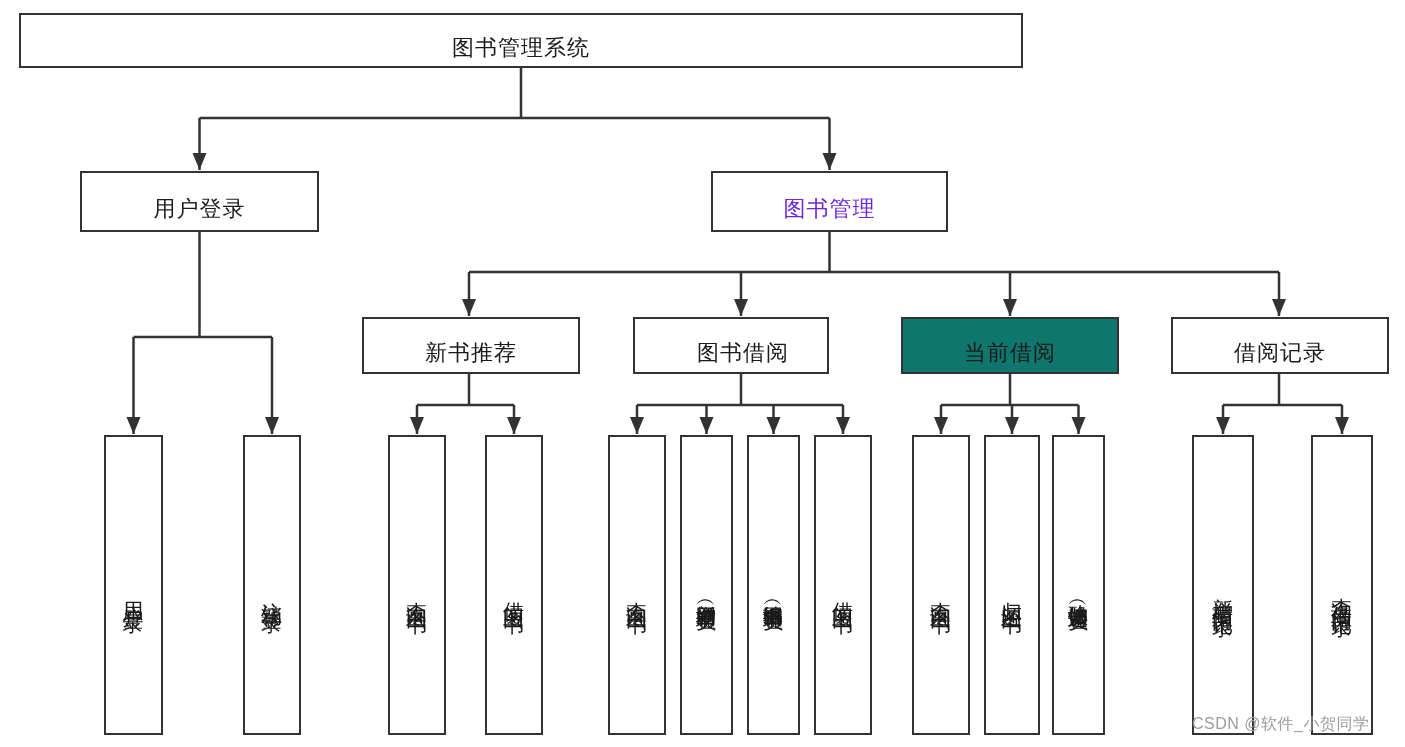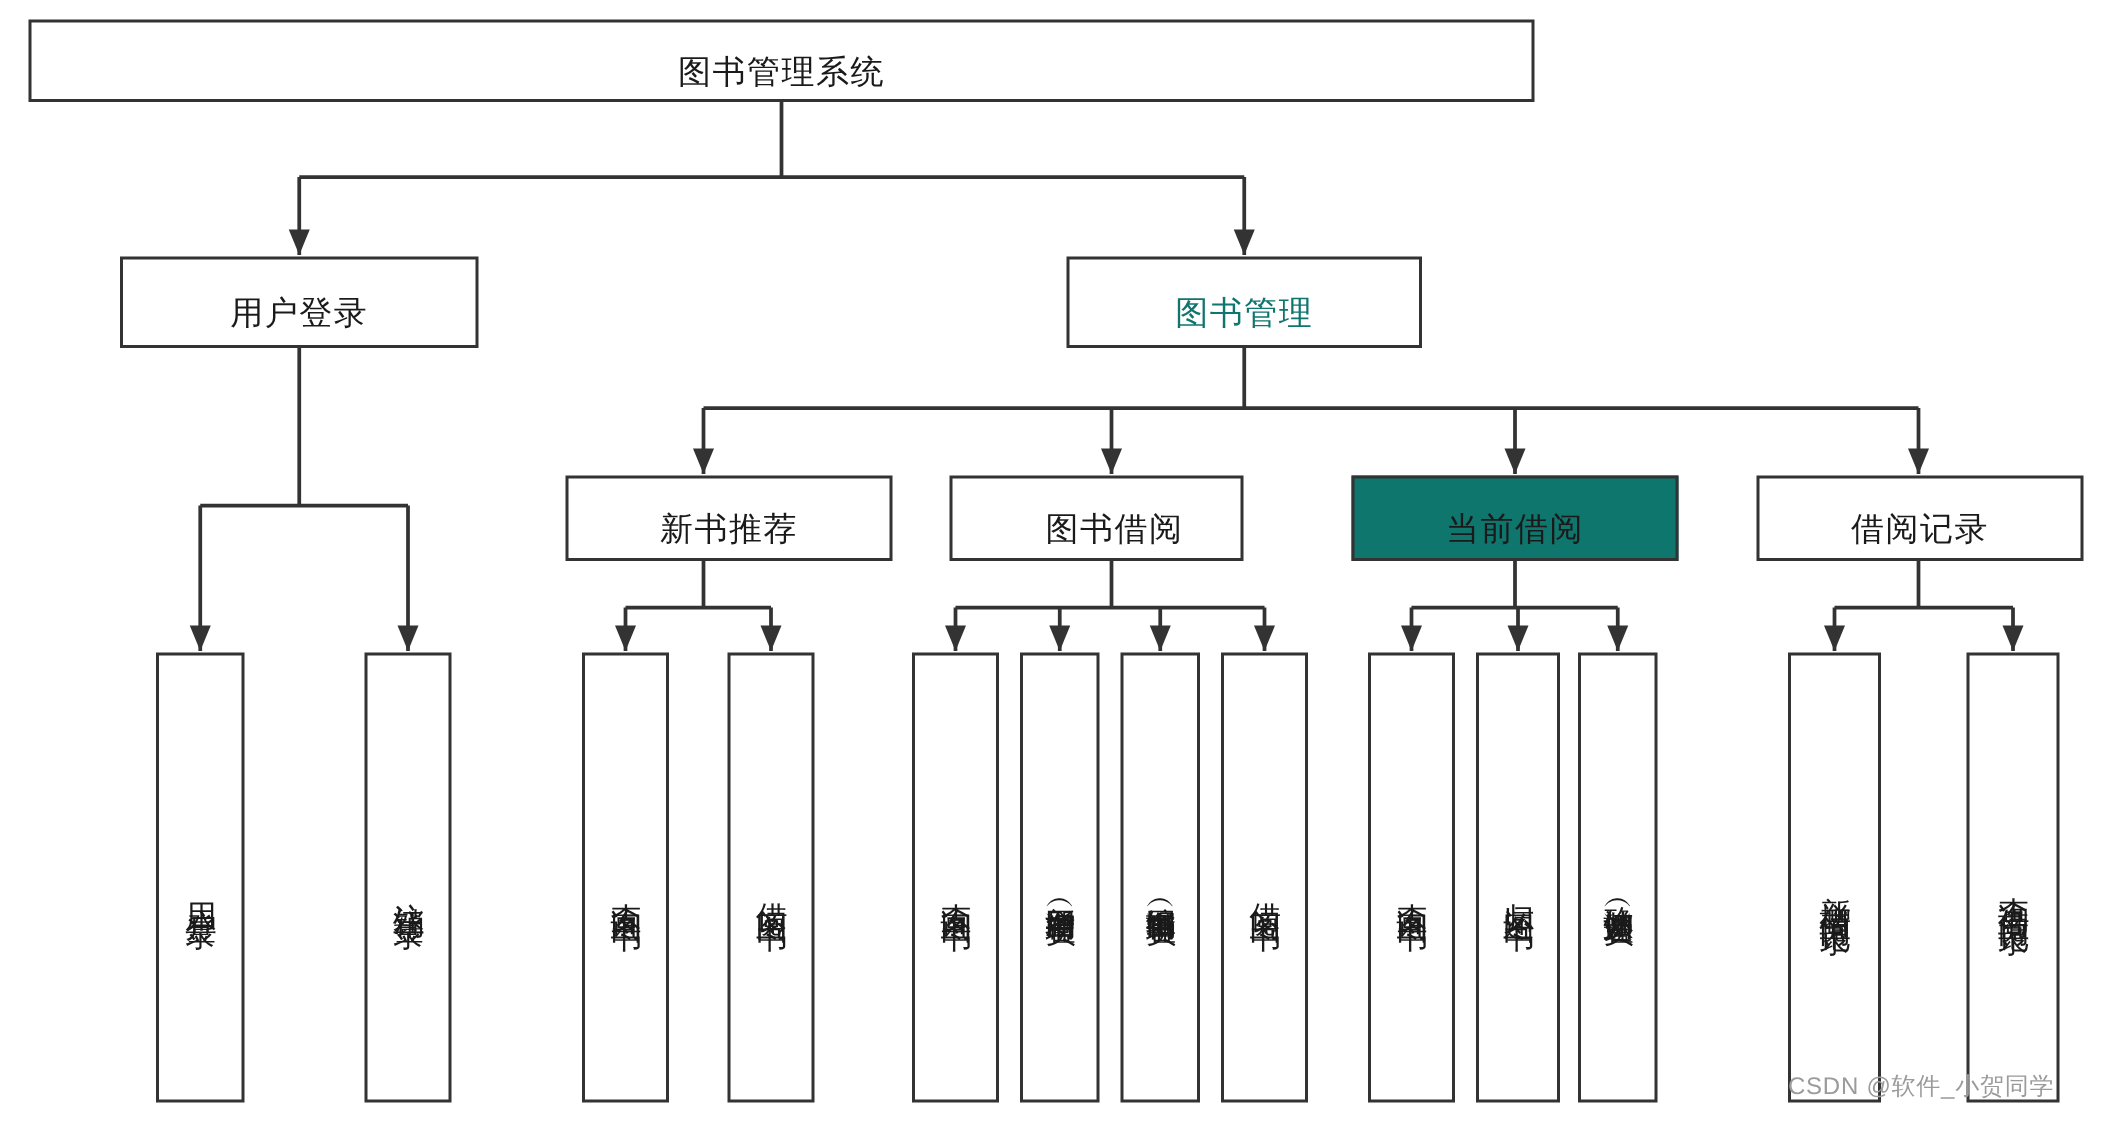--- a/index.html
+++ b/index.html
@@ -73,23 +73,23 @@
       <polygon points="1335,417 1349,417 1342,434" fill="#333333"></polygon>
     </svg>
   <div id="nodes">
       <div class="node h" style="left: 19px; top: 13px; width: 1004px; height: 55px; border-color: rgb(51, 51, 51); background: rgb(255, 255, 255);">
         <span class="lbl" style="color: rgb(26, 26, 26);">图书管理系统</span>
       </div>
       <div class="node h" style="left: 80px; top: 171px; width: 239px; height: 61px; border-color: rgb(51, 51, 51); background: rgb(255, 255, 255);">
         <span class="lbl" style="color: rgb(26, 26, 26);">用户登录</span>
       </div>
       <div class="node h" style="left: 711px; top: 171px; width: 237px; height: 61px; border-color: rgb(51, 51, 51); background: rgb(255, 255, 255);">
-        <span class="lbl" style="color: #0f766e;">图书管理</span>
+        <span class="lbl" style="color: #6d28d9;">图书管理</span>
       </div>
-      <div class="node h" style="left: 377px; top: 317px; width: 218px; height: 57px; border-color: rgb(51, 51, 51); background: rgb(255, 255, 255); align-items: center;">
+      <div class="node h" style="left: 362px; top: 317px; width: 218px; height: 57px; border-color: rgb(51, 51, 51); background: rgb(255, 255, 255); align-items: center;">
         <span class="lbl" style="color: rgb(26, 26, 26);">新书推荐</span>
       </div>
       <div class="node h" style="left: 633px; top: 317px; width: 196px; height: 57px; border-color: rgb(51, 51, 51); background: rgb(255, 255, 255); padding-left: 24px;">
         <span class="lbl" style="color: rgb(26, 26, 26);">图书借阅</span>
       </div>
       <div class="node h" style="left: 901px; top: 317px; width: 218px; height: 57px; border-color: rgb(51, 51, 51); background: #0f766e;">
         <span class="lbl" style="color: rgb(26, 26, 26);">当前借阅</span>
       </div>
       <div class="node h" style="left: 1171px; top: 317px; width: 218px; height: 57px; border-color: rgb(51, 51, 51); background: rgb(255, 255, 255);">
         <span class="lbl" style="color: rgb(26, 26, 26);">借阅记录</span>

